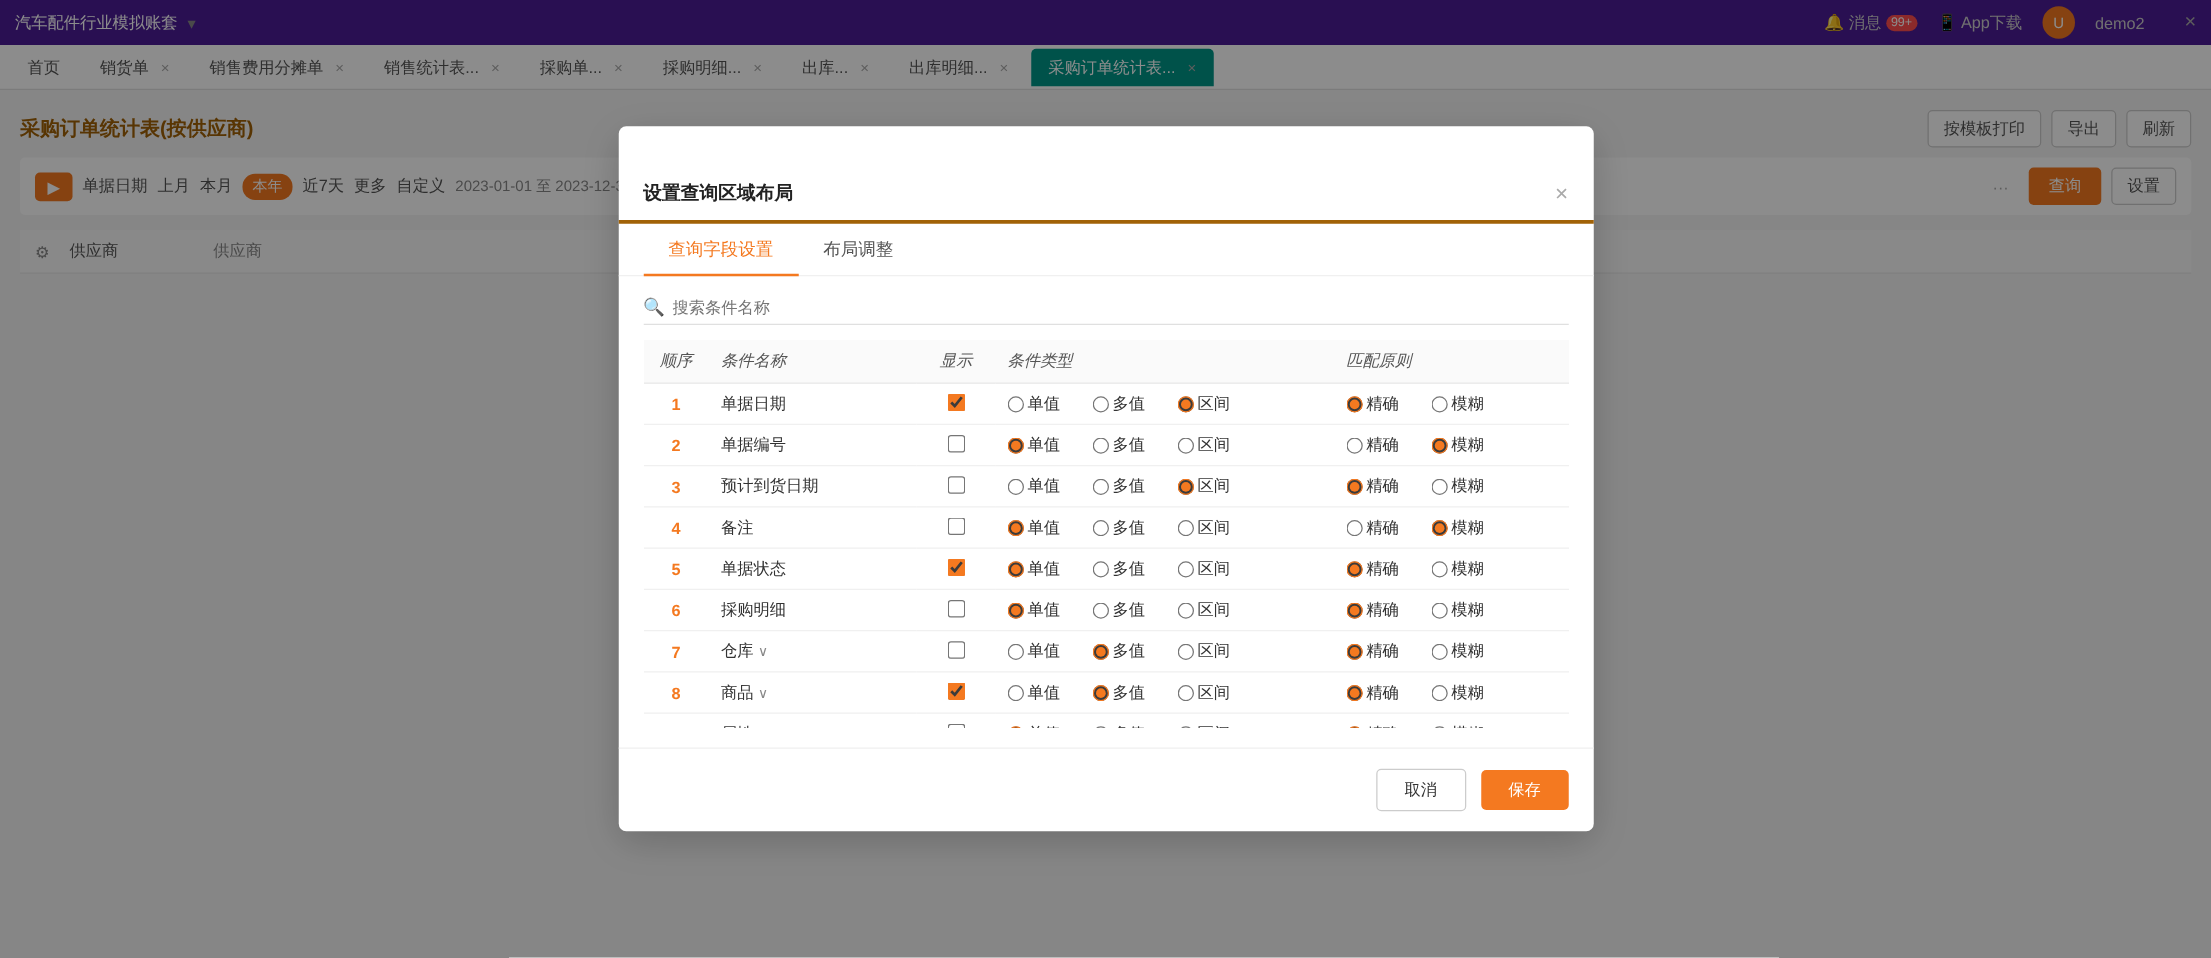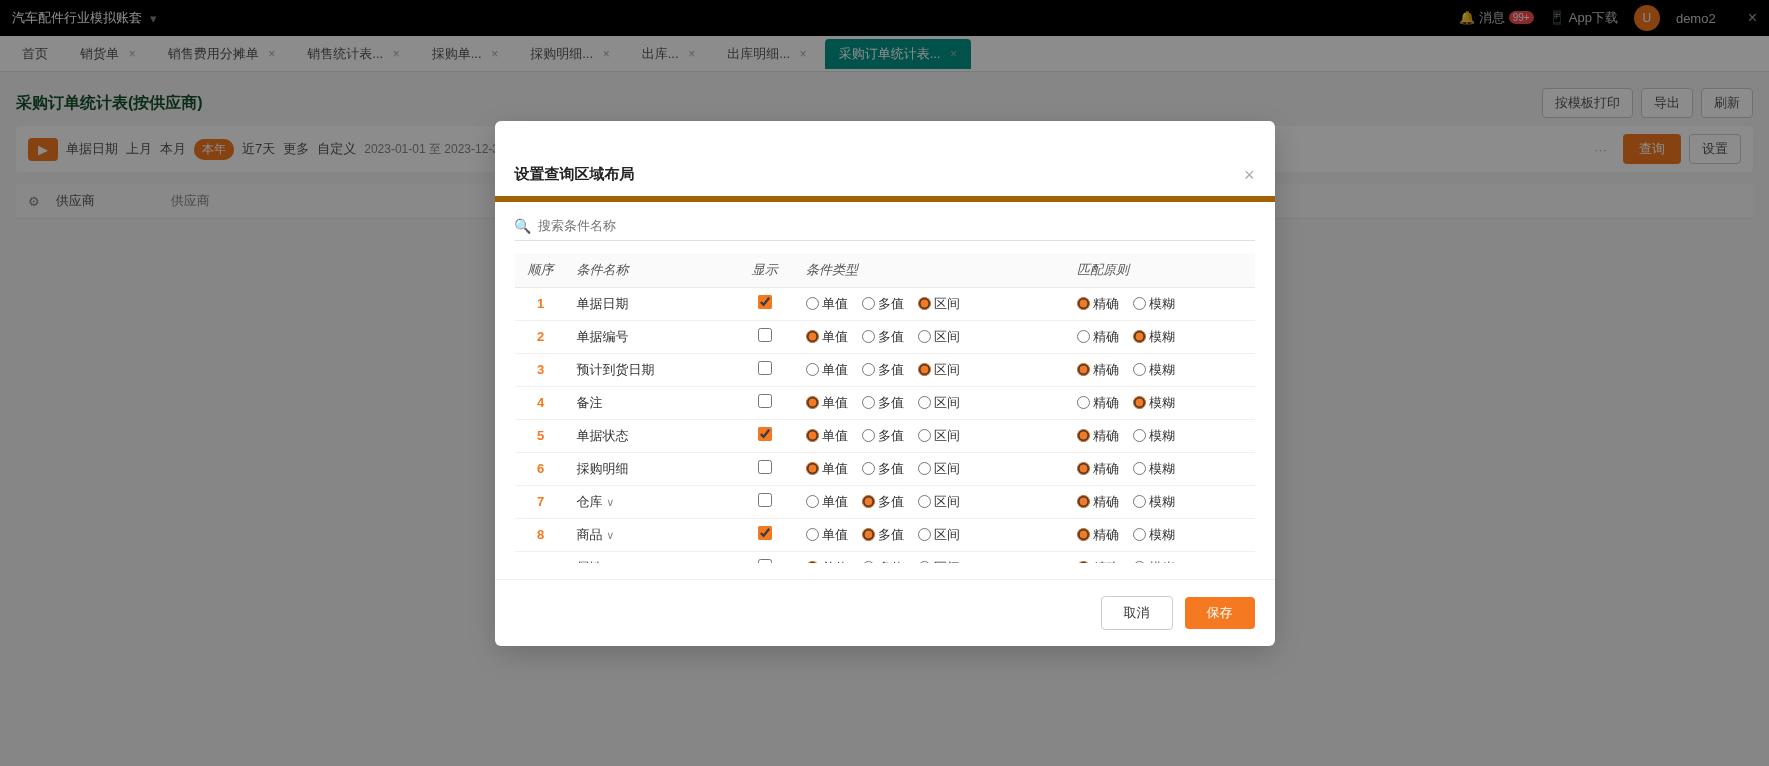--- a/index.html
+++ b/index.html
@@ -1,20 +1,20 @@
 <!DOCTYPE html>
 <html><head>
   <meta charset="utf-8">
   <style>
     * { box-sizing: border-box; margin: 0; padding: 0; }
     body { font-family: 'Microsoft YaHei', Arial, sans-serif; font-size: 13px; background: #f0f0f0; overflow: hidden; }
 
     
     .top-nav {
-      background: #000000;
+      background: #4c1d95;
       height: 36px;
       display: flex;
       align-items: center;
       justify-content: space-between;
       padding: 0 12px;
       color: #ccc;
     }
     .top-nav-left { display: flex; align-items: center; gap: 8px; }
     .top-nav-brand { color: #fff; font-size: 13px; }
     .top-nav-right { display: flex; align-items: center; gap: 16px; font-size: 13px; }
@@ -44,21 +44,21 @@
     
     .page-content {
       background: #f5f5f5;
       padding: 16px;
       min-height: calc(100vh - 72px);
       position: relative;
     }
     .page-title {
       font-size: 16px;
       font-weight: bold;
-      color: #14532d;
+      color: #a16207;
     }
     .btn-orange {
       background: #f47920;
       color: #fff;
       border: none;
       border-radius: 4px;
       padding: 6px 16px;
       cursor: pointer;
       font-size: 13px;
     }
@@ -107,21 +107,21 @@
       max-height: 680px;
       display: flex;
       flex-direction: column;
       box-shadow: 0 8px 32px rgba(0,0,0,0.2);
     }
     .modal-header {
       display: flex;
       align-items: flex-end;
       justify-content: space-between;
       padding: 16px 20px 12px 20px;
-      border-bottom: 6px solid #a16207;
+      border-bottom: 3px solid #a16207;
       margin-top: 28px;
     }
     .modal-title { font-size: 15px; font-weight: bold; color: #222; }
     .modal-close { color: #aaa; cursor: pointer; font-size: 18px; line-height: 1; }
     .modal-tabs {
       display: flex;
       align-items: center;
       padding: 0 20px;
       border-bottom: 1px solid #f0f0f0;
       gap: 0;
@@ -173,21 +173,21 @@
       font-size: 13px;
       color: #333;
       border-bottom: 1px solid #f0f0f0;
       vertical-align: middle;
     }
     .col-order { color: #f47920; font-weight: bold; text-align: center; }
     .col-name {}
     .col-display { text-align: center; }
 
     
-    .radio-group { display: flex; align-items: center; gap: 14px; }
+    .radio-group { display: flex; align-items: center; gap: 26px; }
     .radio-item { display: flex; align-items: center; gap: 3px; cursor: pointer; white-space: nowrap; }
     .radio-item input[type=radio] { accent-color: #f47920; cursor: pointer; }
     .checkbox-item input[type=checkbox] { accent-color: #f47920; cursor: pointer; width: 14px; height: 14px; }
 
     .table-scroll { overflow-y: auto; max-height: 310px; }
 
     
     .modal-footer {
       padding: 16px 20px;
       display: flex;
@@ -296,20 +296,24 @@
 </div>
 
 <div class="modal-overlay">
   <div class="modal">
 
     <div class="modal-header">
       <span class="modal-title">设置查询区域布局</span>
       <span class="modal-close">×</span>
     </div>
 
+    <div class="modal-tabs">
+      <div class="modal-tab active">查询字段设置</div>
+      <div class="modal-tab">布局调整</div>
+    </div>
 
     <div class="modal-body">
 
       <div class="search-bar">
         <span class="search-icon">🔍</span>
         <input type="text" placeholder="搜索条件名称" style="">
       </div>
 
       <div class="table-scroll">
         <table class="modal-table">

